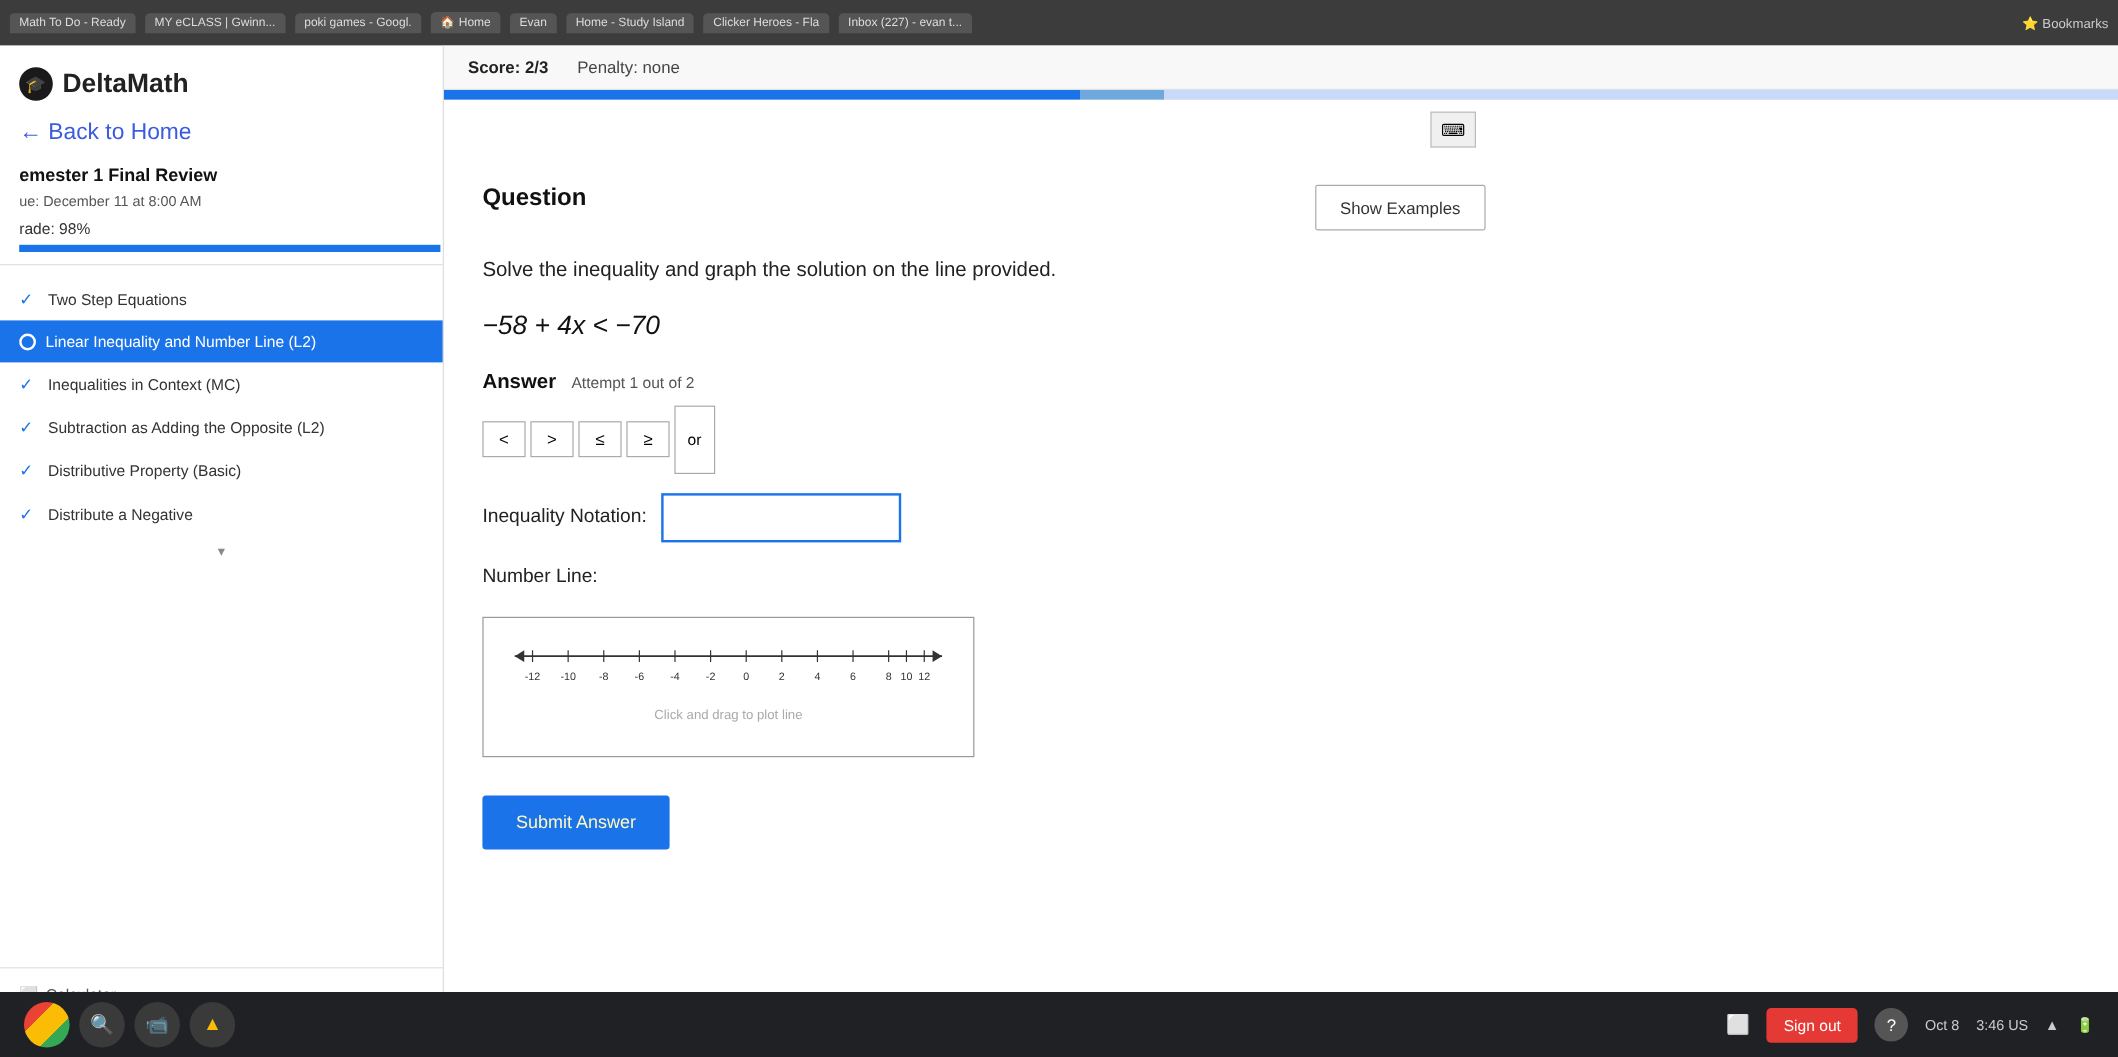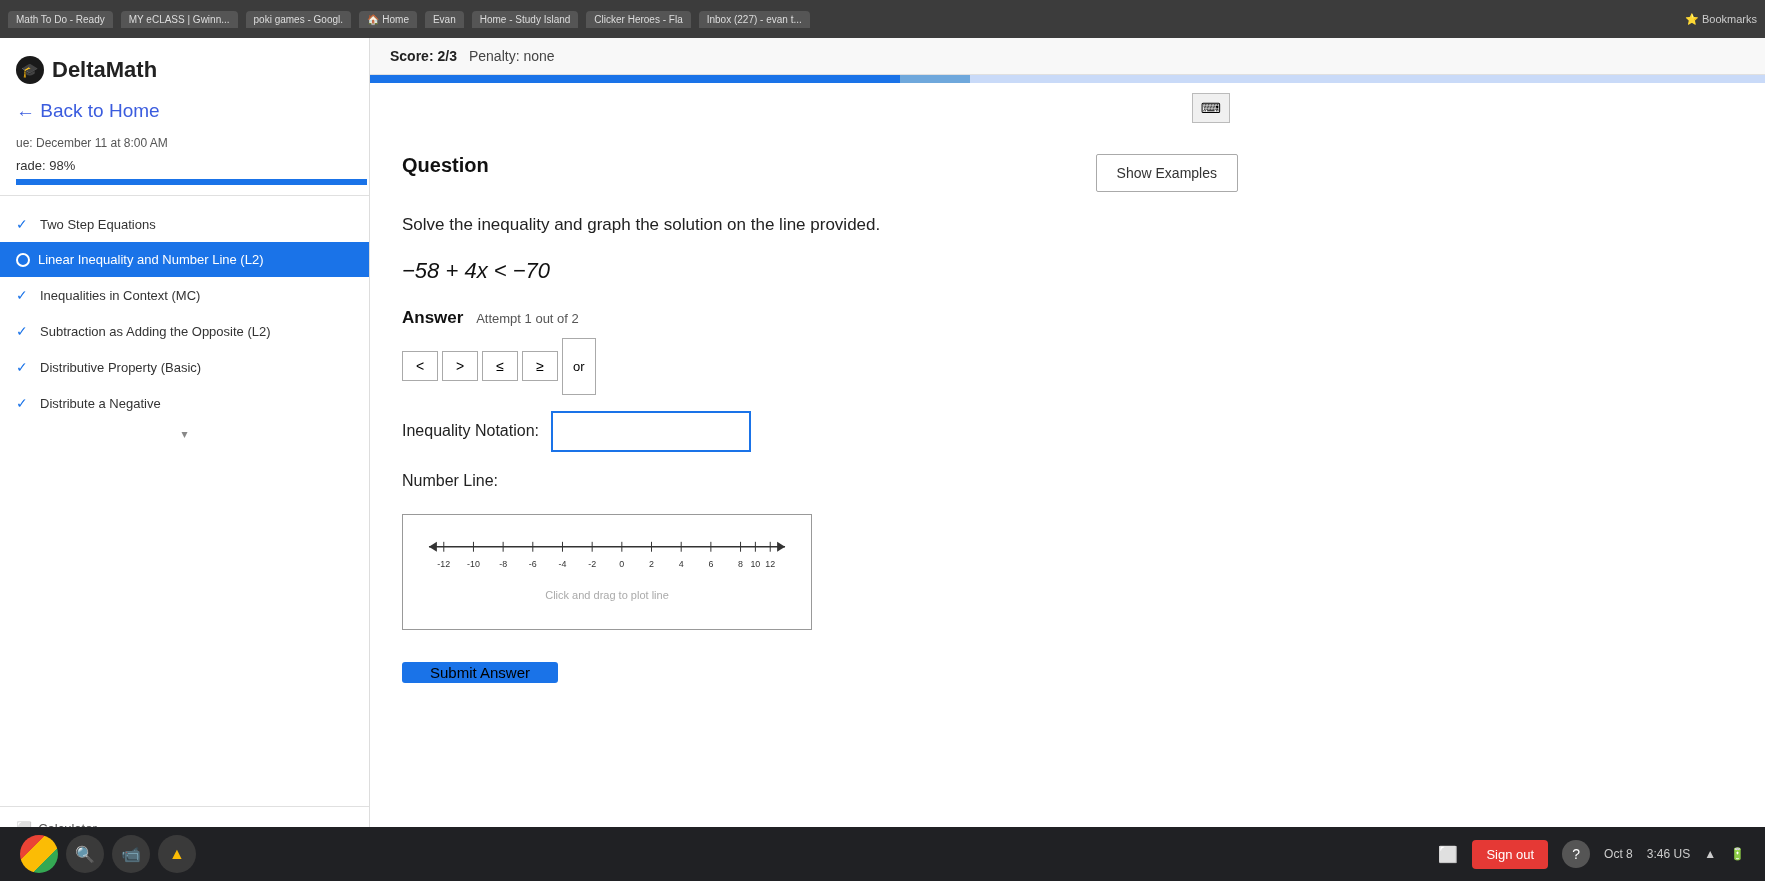--- a/index.html
+++ b/index.html
@@ -185,21 +185,21 @@
       background: #fff;
       overflow-y: auto;
     }
 
     
     .score-header {
       background: #f8f8f8;
       border-bottom: 1px solid #e0e0e0;
       padding: 10px 20px;
       display: flex;
-      gap: 12px;
+      gap: 24px;
     }
     .score-text {
       font-size: 14px;
       font-weight: bold;
       color: #222;
     }
     .penalty-text {
       font-size: 14px;
       color: #444;
     }
@@ -316,23 +316,23 @@
       width: 100%;
     }
     .number-line-hint {
       font-size: 11px;
       color: #aaa;
       text-align: center;
       margin-top: 4px;
     }
     .submit-btn {
       background: #1a73e8;
-      color: #000000;
+      color: #fef9c3;
       border: none;
-      padding: 2px 28px;
+      padding: 14px 28px;
       font-size: 15px;
       cursor: pointer;
       border-radius: 3px;
     }
 
     
     .prog-row {
       display: flex;
       height: 8px;
       width: 100%;
@@ -433,20 +433,21 @@
 </div>
 
 <div class="app-container">
 
   <div class="sidebar">
     <div class="sidebar-logo">
       <div class="logo-icon">🎓</div>
       <span>DeltaMath</span>
     </div>
     <div class="back-to-home">← Back to Home</div>
+    <div class="assignment-title">emester 1 Final Review</div>
     <div class="assignment-due">ue: December 11 at 8:00 AM</div>
     <div class="grade-label">rade: 98%</div>
     <div class="grade-bar-container">
       <div class="grade-bar"></div>
     </div>
     <hr class="sidebar-divider">
     <div class="sidebar-items">
       <div class="sidebar-item">
         <span class="check-icon">✓</span>
         <span>Two Step Equations</span>

